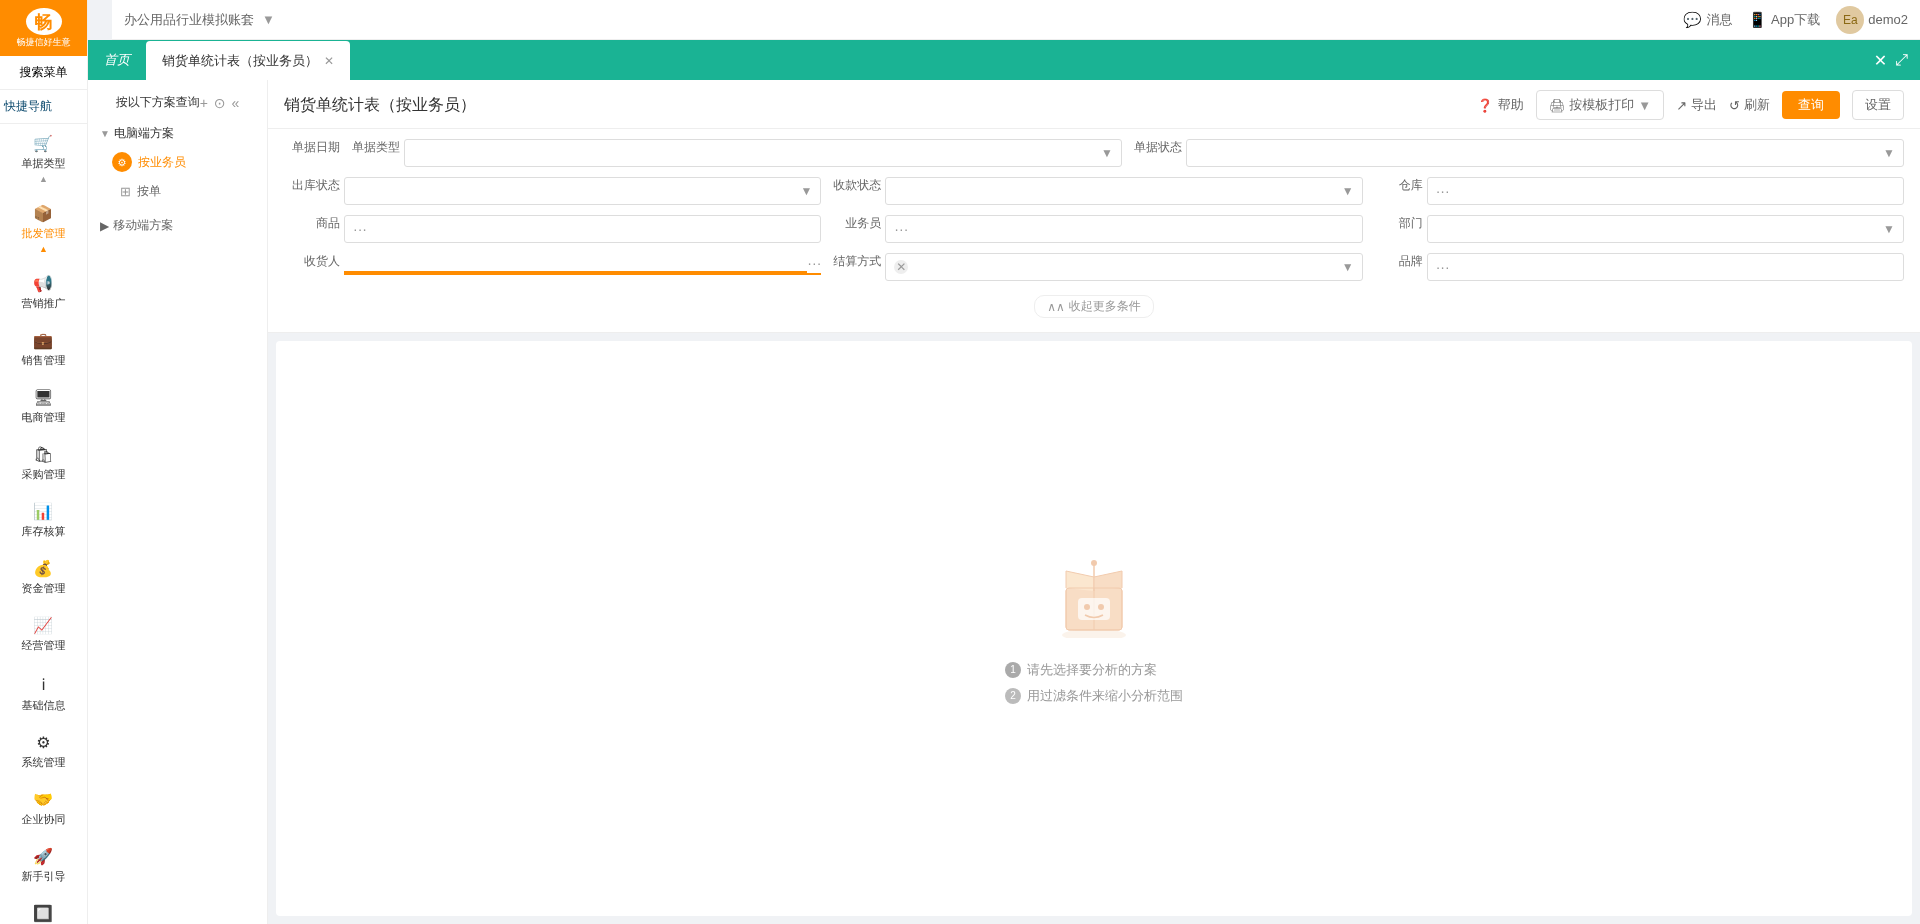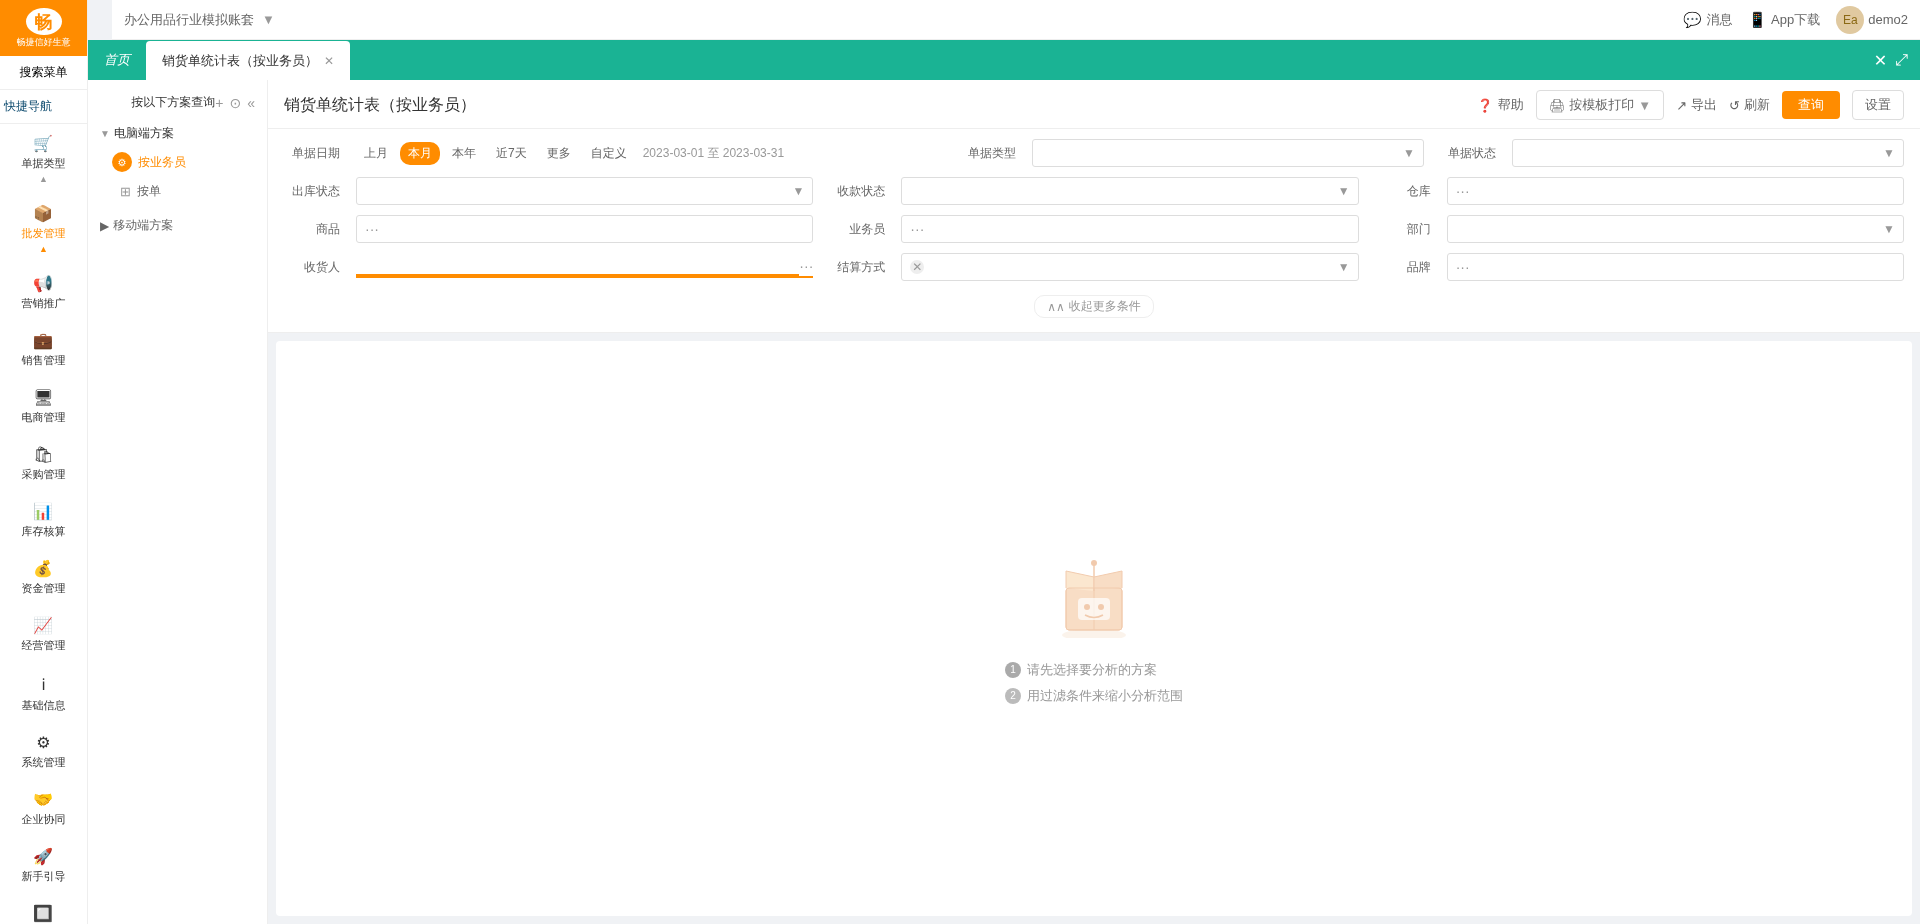--- a/index.html
+++ b/index.html
@@ -34,21 +34,21 @@
     .tab.active { background: #fff; color: #333; border-radius: 4px 4px 0 0; margin-top: 2px; }
     .tab-home { color: #fff; font-style: italic; }
     .tab-close { color: #999; font-size: 12px; cursor: pointer; }
     .tab-expand { margin-left: auto; color: #fff; padding: 0 12px; font-size: 16px; cursor: pointer; display: flex; gap: 8px; }
 
     
     .content { flex: 1; display: flex; overflow: hidden; background: #f0f2f5; }
 
     
     .left-panel { width: 180px; background: #fff; padding: 8px 0; border-right: 1px solid #eee; flex-shrink: 0; overflow-y: auto; }
-    .left-panel-header { display: flex; align-items: center; justify-content: flex-end; padding: 6px 12px; font-size: 12px; color: #666; }
+    .left-panel-header { display: flex; align-items: center; justify-content: center; padding: 6px 12px; font-size: 12px; color: #666; }
     .left-panel-title { font-size: 12px; color: #333; }
     .left-panel-icons { display: flex; gap: 6px; color: #999; font-size: 14px; }
     .left-panel-icons span { cursor: pointer; }
     .scheme-group { padding: 4px 0; }
     .scheme-label { display: flex; align-items: center; gap: 4px; padding: 4px 12px; font-size: 12px; color: #333; cursor: pointer; }
     .scheme-label .arrow { font-size: 10px; color: #999; }
     .scheme-item { display: flex; align-items: center; gap: 6px; padding: 6px 16px 6px 24px; font-size: 12px; color: #333; cursor: pointer; }
     .scheme-item.active { color: #ff8c00; }
     .scheme-item .item-icon { width: 20px; height: 20px; border-radius: 50%; background: #ff8c00; display: flex; align-items: center; justify-content: center; color: #fff; font-size: 10px; }
     .sub-item { display: flex; align-items: center; gap: 6px; padding: 5px 16px 5px 32px; font-size: 12px; color: #666; cursor: pointer; }
@@ -59,21 +59,21 @@
     .right-panel { flex: 1; display: flex; flex-direction: column; overflow: hidden; }
     .page-header { background: #fff; padding: 10px 16px 8px; border-bottom: 1px solid #eee; display: flex; align-items: center; justify-content: space-between; flex-shrink: 0; }
     .page-title { font-size: 16px; font-weight: 500; color: #333; }
     .page-actions { display: flex; align-items: center; gap: 12px; font-size: 13px; color: #666; }
     .page-action { display: flex; align-items: center; gap: 4px; cursor: pointer; }
     .page-action.primary { background: #ff8c00; color: #fff; padding: 5px 16px; border-radius: 4px; }
     .page-action.secondary { border: 1px solid #ddd; padding: 5px 12px; border-radius: 4px; background: #fff; }
 
     
     .filter-area { background: #fff; padding: 10px 16px; border-bottom: 1px solid #eee; flex-shrink: 0; }
-    .filter-row { display: flex; align-items: center; gap: 16px; margin-bottom: 10px; }
+    .filter-row { display: flex; align-items: flex-start; gap: 4px; margin-bottom: 10px; }
     .filter-row:last-child { margin-bottom: 0; }
     .filter-label { width: 56px; font-size: 12px; color: #666; text-align: right; flex-shrink: 0; }
     .filter-control { flex: 1; display: flex; align-items: center; }
     .date-filter { display: flex; align-items: center; gap: 4px; }
     .date-btn { padding: 3px 8px; font-size: 12px; border-radius: 3px; cursor: pointer; color: #666; border: none; background: none; }
     .date-btn.active { background: #ff8c00; color: #fff; border-radius: 10px; }
     .date-range { font-size: 12px; color: #999; margin-left: 4px; }
     .filter-select { flex: 1; border: 1px solid #ddd; border-radius: 3px; padding: 4px 8px; font-size: 12px; display: flex; align-items: center; justify-content: space-between; cursor: pointer; min-height: 28px; }
     .filter-select .placeholder { color: #bbb; }
     .filter-select .select-arrow { color: #999; }
@@ -268,31 +268,20 @@
           <div class="page-action secondary">
             <span>设置</span>
           </div>
         </div>
       </div>
 
       <div class="filter-area">
 
         <div class="filter-row">
           <div class="filter-label">单据日期</div>
-          <div class="filter-control" style="flex:1.5;">
-            <div class="date-filter">
-              <button class="date-btn">上月</button>
-              <button class="date-btn active">本月</button>
-              <button class="date-btn">本年</button>
-              <button class="date-btn">近7天</button>
-              <button class="date-btn">更多</button>
-              <button class="date-btn">自定义</button>
-              <span class="date-range">2023-03-01 至 2023-03-31</span>
-            </div>
-          </div>
           <div class="filter-label">单据类型</div>
           <div class="filter-control">
             <div class="filter-select">
               <span class="placeholder"></span>
               <span class="select-arrow">▼</span>
             </div>
           </div>
           <div class="filter-label">单据状态</div>
           <div class="filter-control">
             <div class="filter-select">

